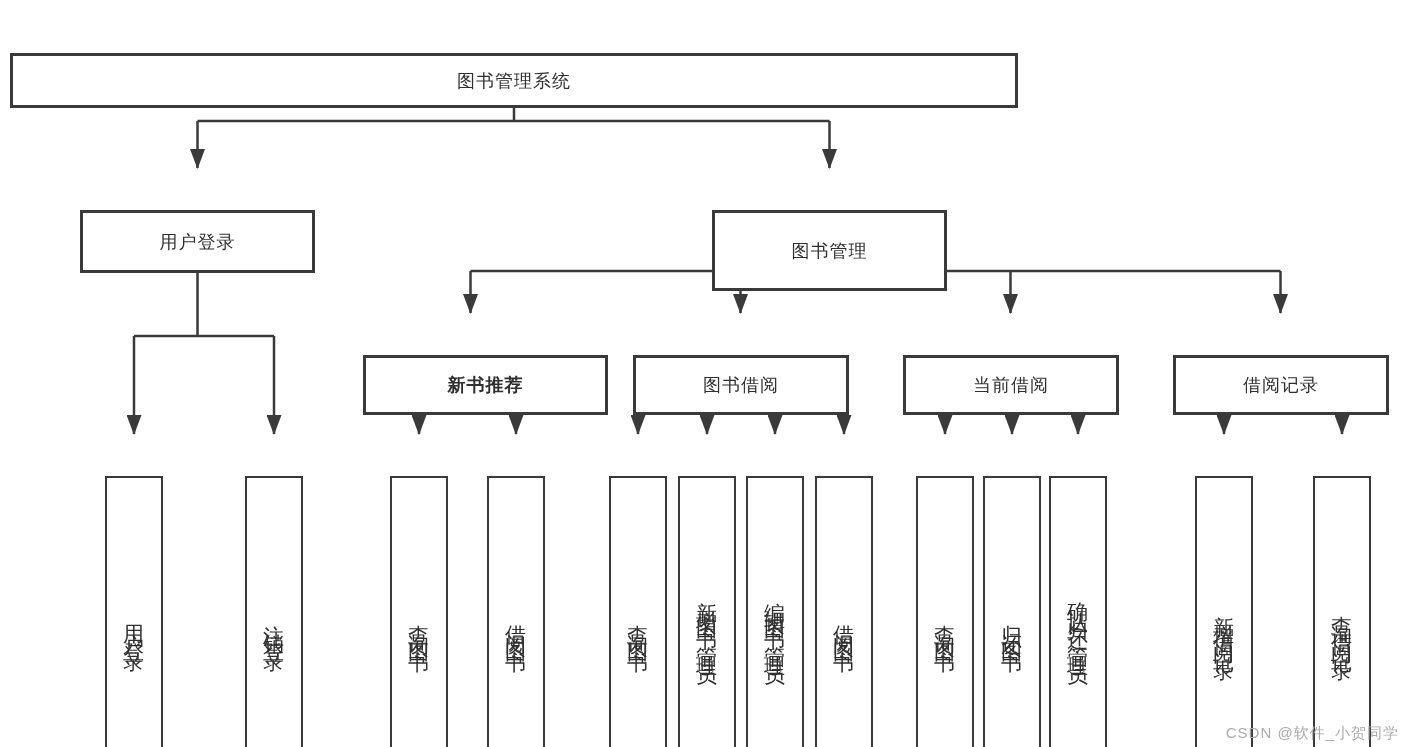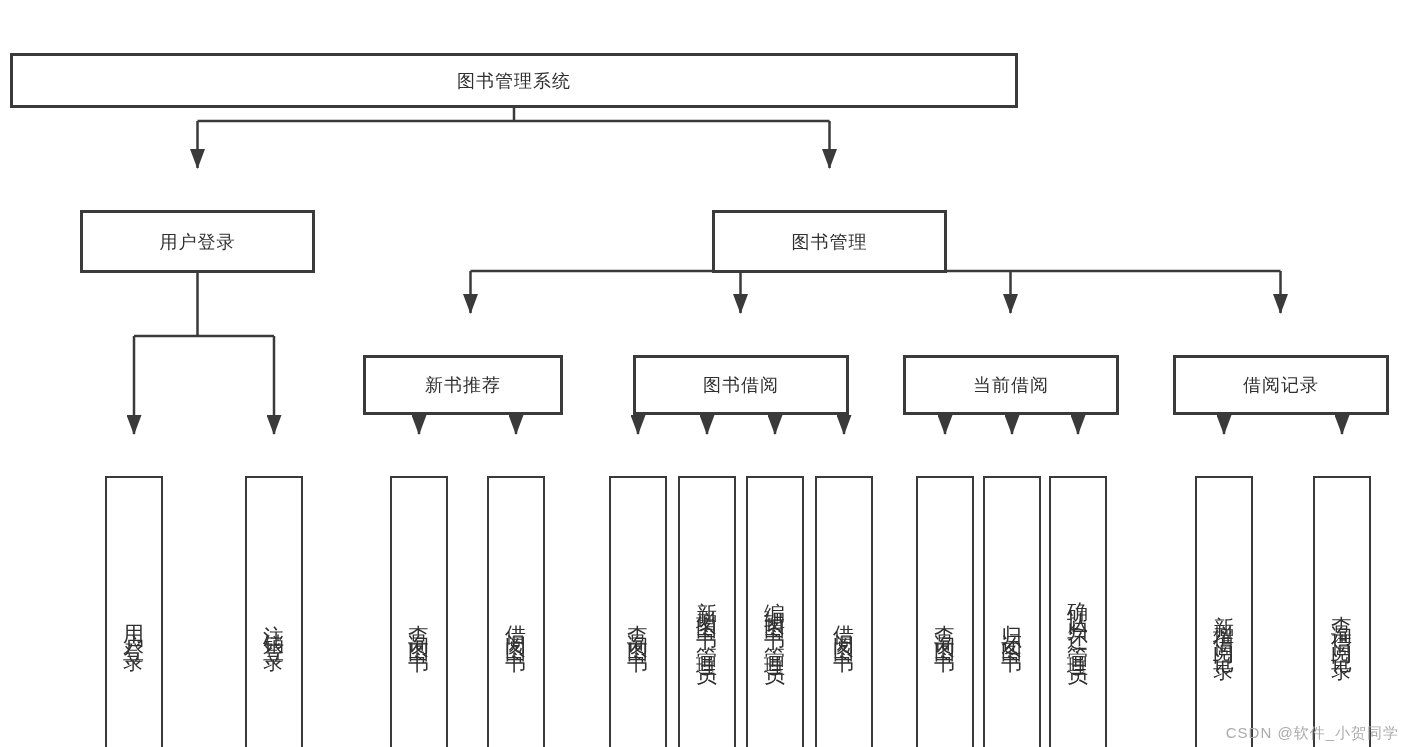--- a/index.html
+++ b/index.html
@@ -117,25 +117,25 @@
     <path class="line" d="M1342,407 V434" marker-end="url(#arrow)"></path>
   </svg>
 
   <div class="box" style="left:10px; top:13px; width:1008px; height:55px;">
     <span class="label">图书管理系统</span>
   </div>
 
   <div class="box" style="left:80px; top:170px; width:235px; height:63px;">
     <span class="label">用户登录</span>
   </div>
-  <div class="box" style="left:712px; top:170px; width:235px; height:63px;">
+  <div class="box" style="left:712px; top:170px; width:235px; height:81px;">
     <span class="label">图书管理</span>
   </div>
 
-  <div class="box" style="left:363px; top:315px; width:200px; height:60px;">
+  <div class="box" style="left:363px; top:315px; width:245px; height:60px;font-weight:bold;">
     <span class="label">新书推荐</span>
   </div>
   <div class="box" style="left:633px; top:315px; width:216px; height:60px;">
     <span class="label">图书借阅</span>
   </div>
   <div class="box" style="left:903px; top:315px; width:216px; height:60px;">
     <span class="label">当前借阅</span>
   </div>
   <div class="box" style="left:1173px; top:315px; width:216px; height:60px;">
     <span class="label">借阅记录</span>

